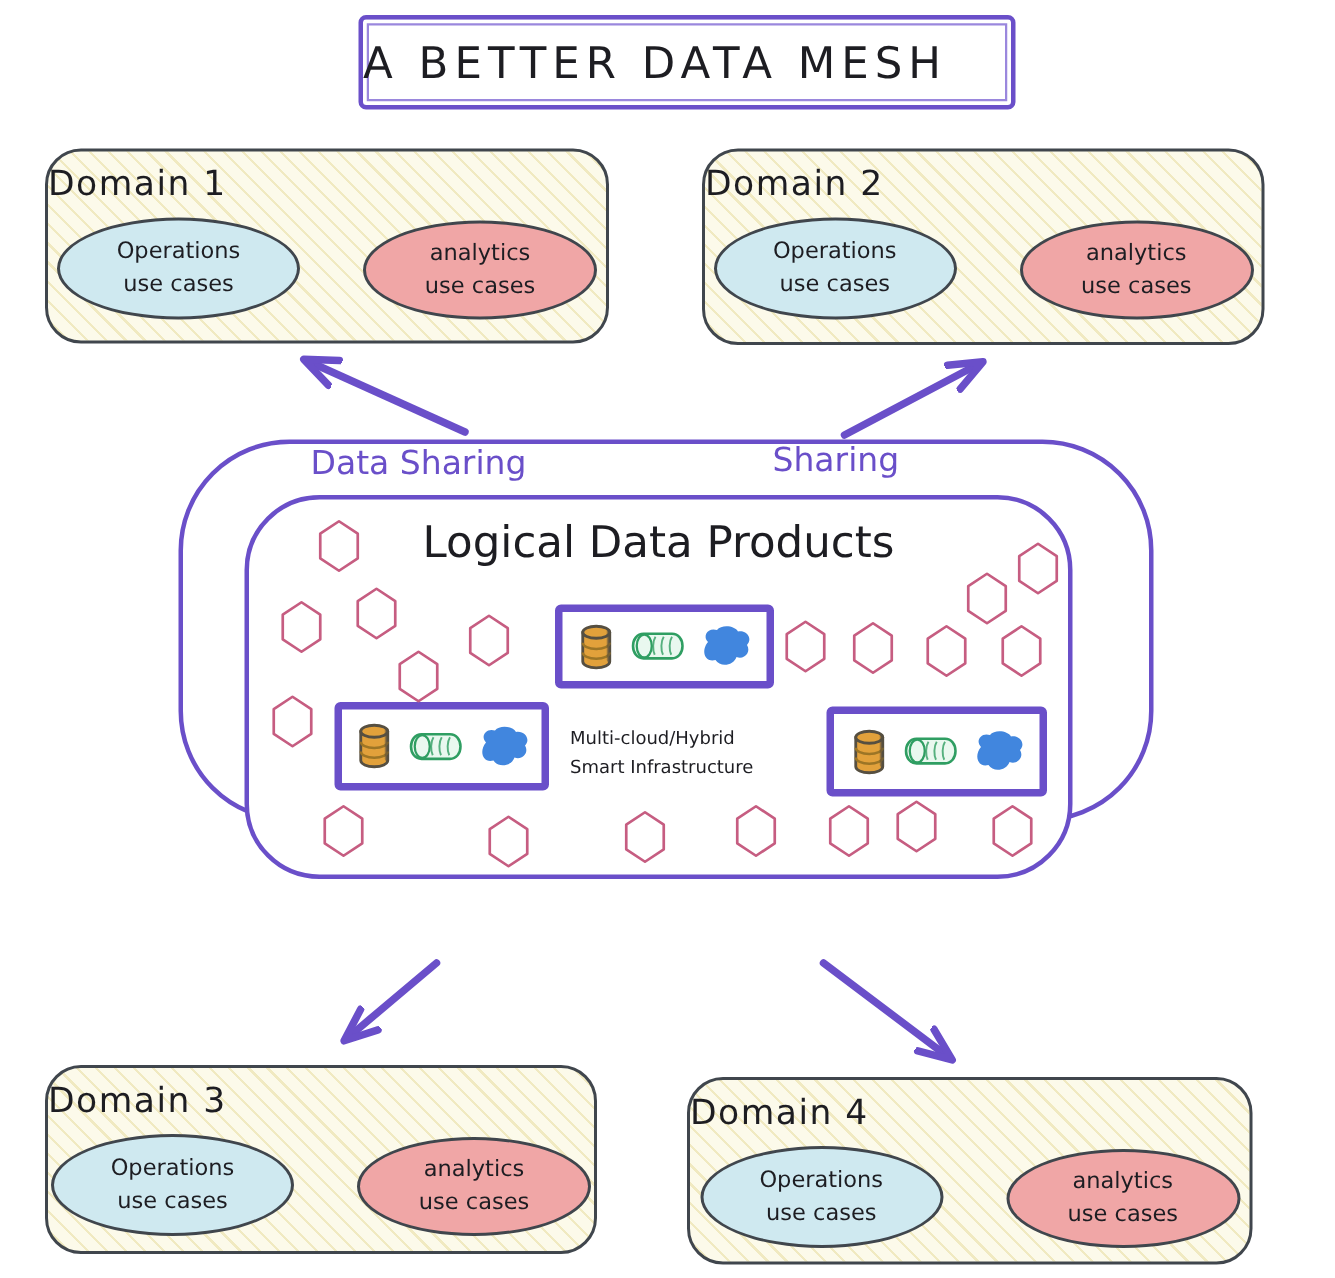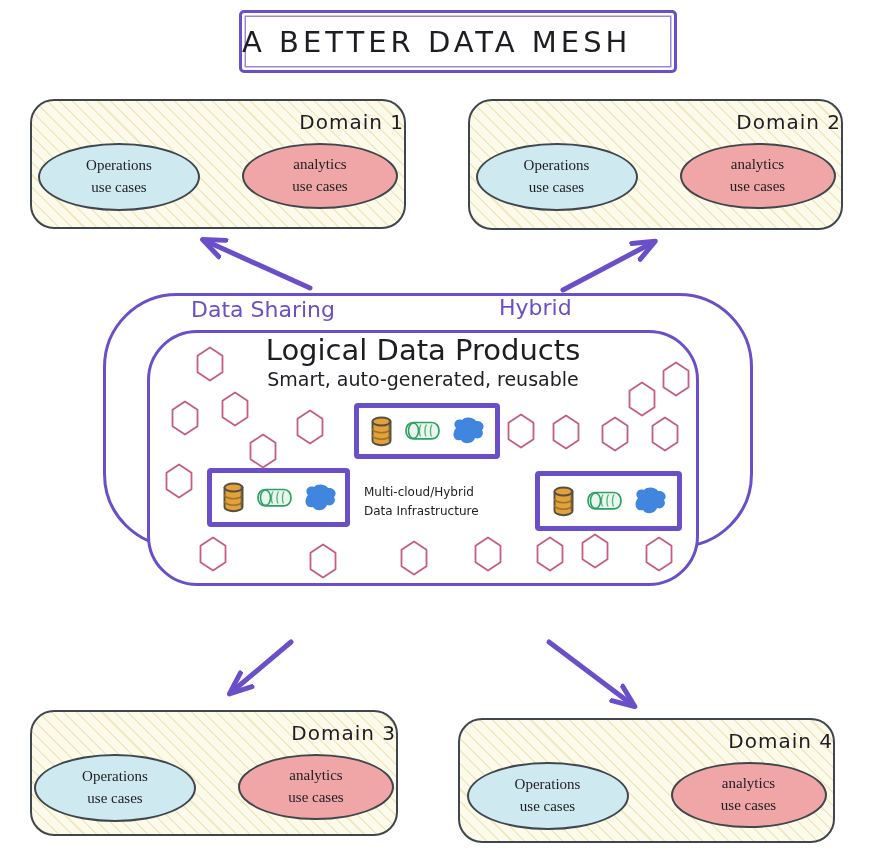--- a/index.html
+++ b/index.html
@@ -18,46 +18,46 @@
   .title-text{ font-size:29px; letter-spacing:4px; font-weight:500; }
 
   
   .card{
     position:absolute;
     border:2.5px solid #40464d; border-radius:24px;
     background:
       repeating-linear-gradient(45deg, rgba(214,196,98,.30) 0 1.5px, transparent 1.5px 9px),
       #fcfaea;
   }
-  .card-title{ text-align:right; margin-top:9px; font-size:20px; letter-spacing:1px;margin-left:40px; }
-  .card-body{ display:flex; justify-content:center; align-items:flex-start; gap:42px; margin-top:9px;font-family:Liberation Serif, serif; }
+  .card-title{ text-align:left; margin-top:9px; font-size:23px; letter-spacing:1px; }
+  .card-body{ display:flex; justify-content:center; align-items:flex-end; gap:42px; margin-top:9px; }
   .ellipse{
     width:162px; height:68px; border:2.2px solid #40464d; border-radius:50%;
     display:flex; flex-direction:column; align-items:center; justify-content:center;
     font-size:15px; line-height:1.45; text-align:center;
   }
   .ellipse.ops{ background:#cfe9f0; }
   .ellipse.ana{ background:#f0a6a6; width:156px; height:66px; }
 
   
   .hub-outer{
-    position:absolute; left:103px; top:293px; width:650px; height:255px;
+    position:absolute; left:119px; top:293px; width:650px; height:255px;
     border:3.5px solid #6a4fc9; border-radius:74px; background:#fff;
   }
   .hub-label{ position:absolute; color:#6a4fc9; font-size:22px; white-space:nowrap; }
   .lbl-ds { left:85px;  top:1px; }
   .lbl-cat{ left:393px; top:-1px; }
   .lbl-gov{ left:110px; bottom:1px; }
   .lbl-rtd{ left:338px; bottom:1px; }
 
   .hub-inner{
     position:absolute; left:41px; top:34px; width:552px; height:256px;
     border:3.5px solid #6a4fc9; border-radius:50px; background:#fff;
   }
-  .hub-title{ text-align:center; margin-top:0; font-size:29px; }
+  .hub-title{ text-align:center; margin-top:11px; font-size:29px; }
   .hub-sub  { text-align:center; margin-top:1px; font-size:19px; }
 
   .hex{ position:absolute; width:30px; height:36px; pointer-events:none; }
   .hex svg{ display:block; width:100%; height:100%; }
 
   .pbox{
     position:absolute; border:5px solid #6a4fc9; border-radius:4px; background:#fff;
     display:flex; align-items:center; justify-content:center; gap:9px;
   }
   .pb-0{ left:204px; top:70px;  width:146px; height:56px; }
@@ -133,30 +133,29 @@
       </div>
       <div class="ellipse ana">
         <span>analytics</span>
         <span>use cases</span>
       </div>
     </div>
   </div>
 
   <div class="hub-outer">
     <div class="hub-label lbl-ds">Data Sharing</div>
-    <div class="hub-label lbl-cat">Hybrid</div>
+    <div class="hub-label lbl-cat">Sharing</div>
     <div class="hub-label lbl-gov">Governance</div>
 
     <div class="hub-inner">
       <div class="hub-title">Logical Data Products</div>
-      <div class="hub-sub">Smart, auto-generated, reusable</div>
 
       <div class="infra">
         <div>Multi-cloud/Hybrid</div>
-        <div>Data Infrastructure</div>
+        <div>Smart Infrastructure</div>
       </div>
 
       <div id="pbox-container">
           <div class="pbox pb-0">
             <span class="picon">
               <svg width="27" height="33" viewBox="0 0 27 33">
                 <path d="M4.5,6.5 V26 a9,4.2 0 0 0 18,0 V6.5" fill="#e2a13b" stroke="#564f41" stroke-width="1.9" stroke-linecap="round"></path>
                 <path d="M4.5,13.5 a9,4.2 0 0 0 18,0 M4.5,20 a9,4.2 0 0 0 18,0" fill="none" stroke="#9c7526" stroke-width="1.6"></path>
                 <ellipse cx="13.5" cy="6.5" rx="9" ry="4" fill="#e2a13b" stroke="#564f41" stroke-width="1.9"></ellipse>
                 <path d="M21.8,5.5 V25" stroke="#564f41" stroke-width="2.6" stroke-linecap="round" opacity="0.55"></path>

